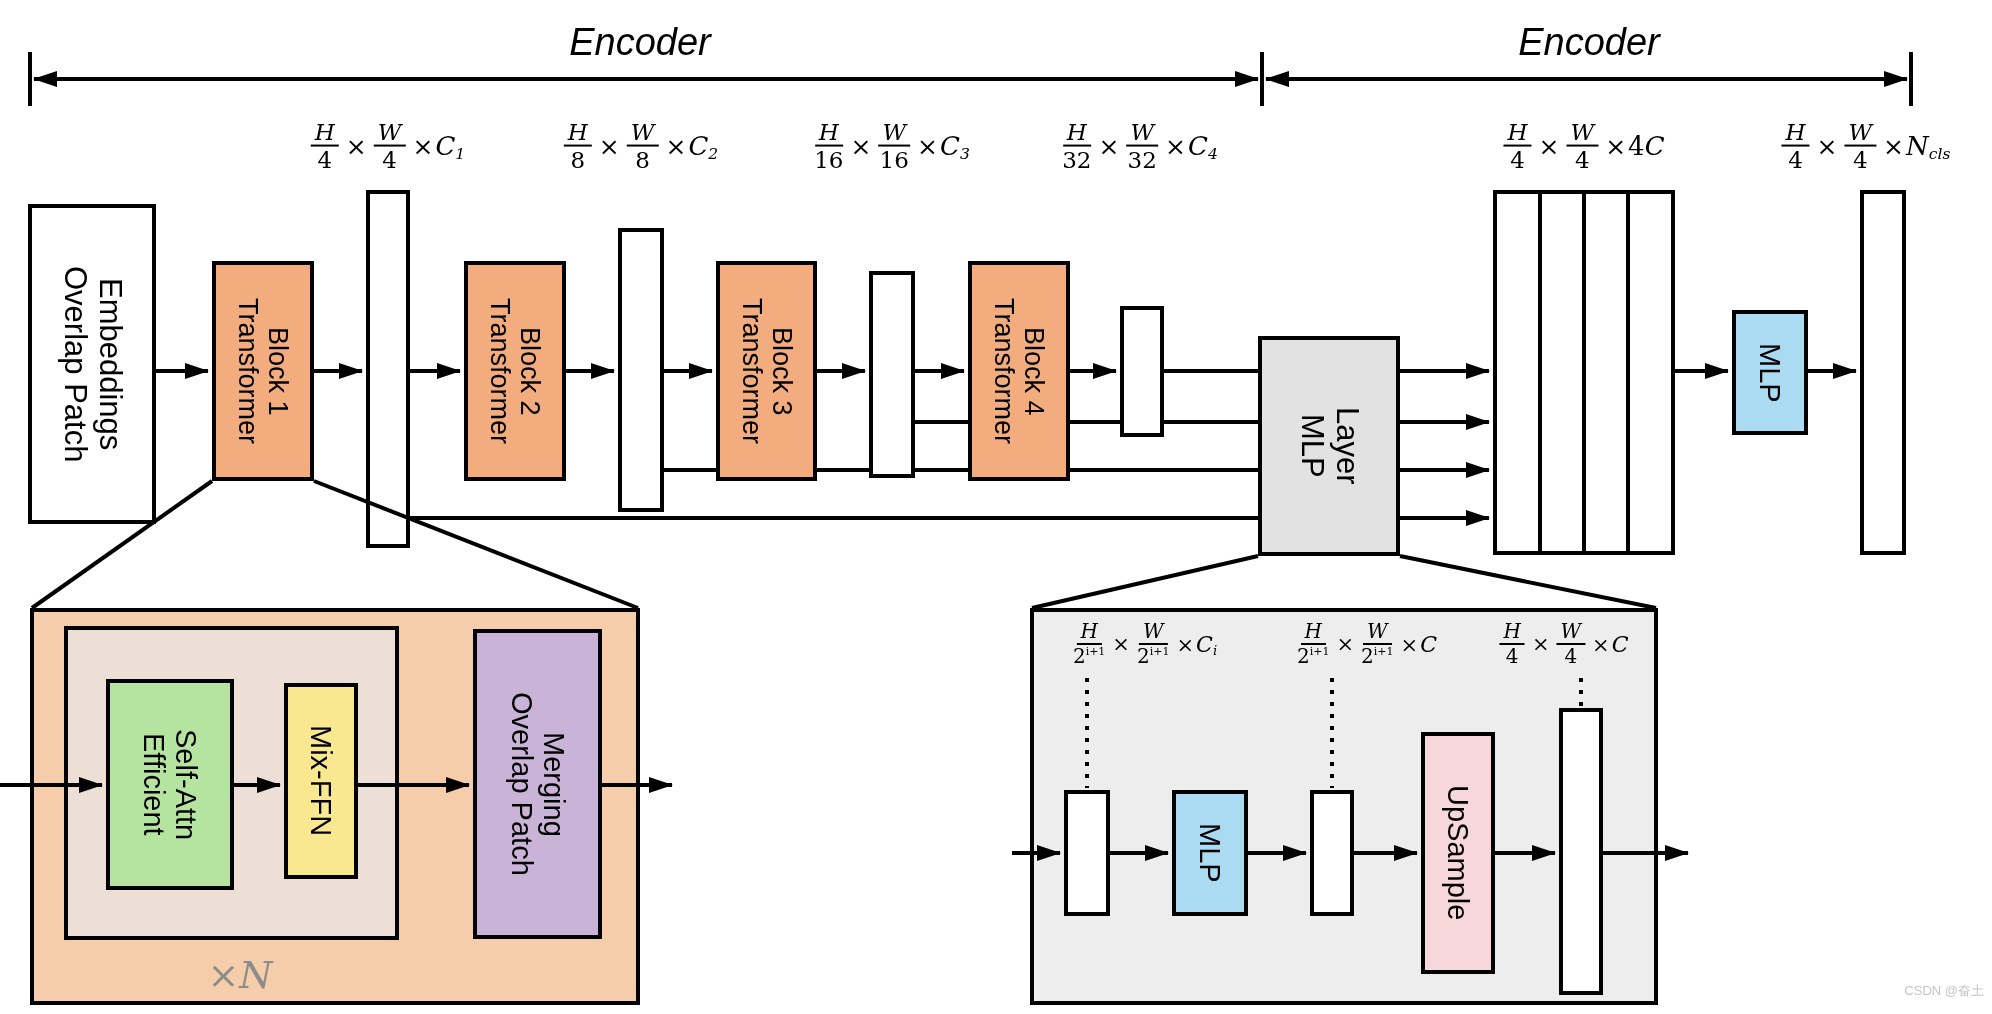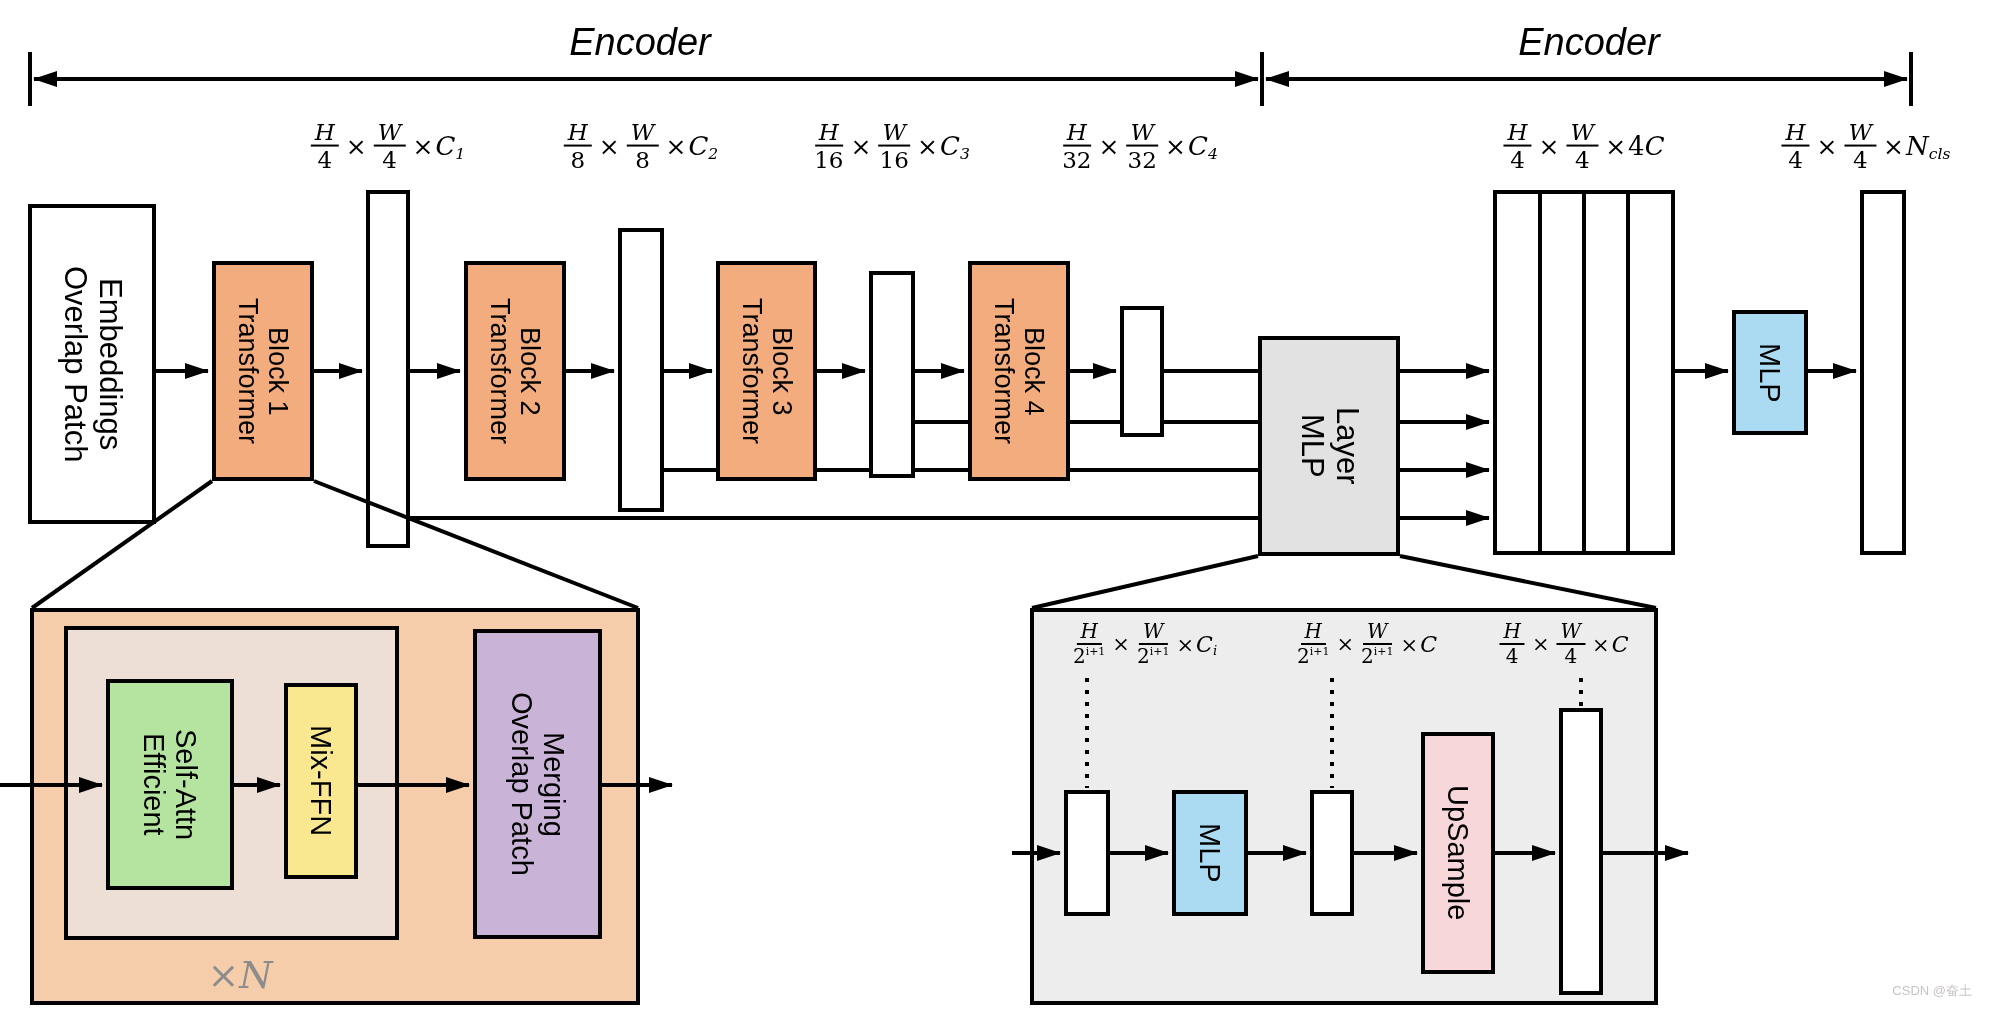--- a/index.html
+++ b/index.html
@@ -55,21 +55,21 @@
 
   .dim.sm .frac{font-size:20px;}
   .dim.sm .mul{font-size:21px;}
   .dim.sm .tail{font-size:22px;}
   .dim.sm .tail .mul2{font-size:21px;}
 
   .xn{position:absolute;transform:translate(-50%,-50%);font-family:"DejaVu Serif",serif;
       font-size:38px;color:var(--muted_gray);white-space:nowrap;}
   .xn i{font-style:italic;}
 
-  .watermark{position:absolute;right:20px;top:982px;font-size:13px;color:var(--watermark);
+  .watermark{position:absolute;right:8px;top:982px;font-size:13px;color:var(--watermark);
              font-family:"Liberation Sans",sans-serif;}
 </style>
 </head>
 <body>
 
 <div id="stage">
 
   <svg id="base-lines" class="layer" viewBox="0 0 1992 1014" fill="none">
     <defs>
       <marker id="ah1" viewBox="0 0 24 16" refX="23" refY="8" markerWidth="24" markerHeight="16" markerUnits="userSpaceOnUse" orient="auto-start-reverse">

